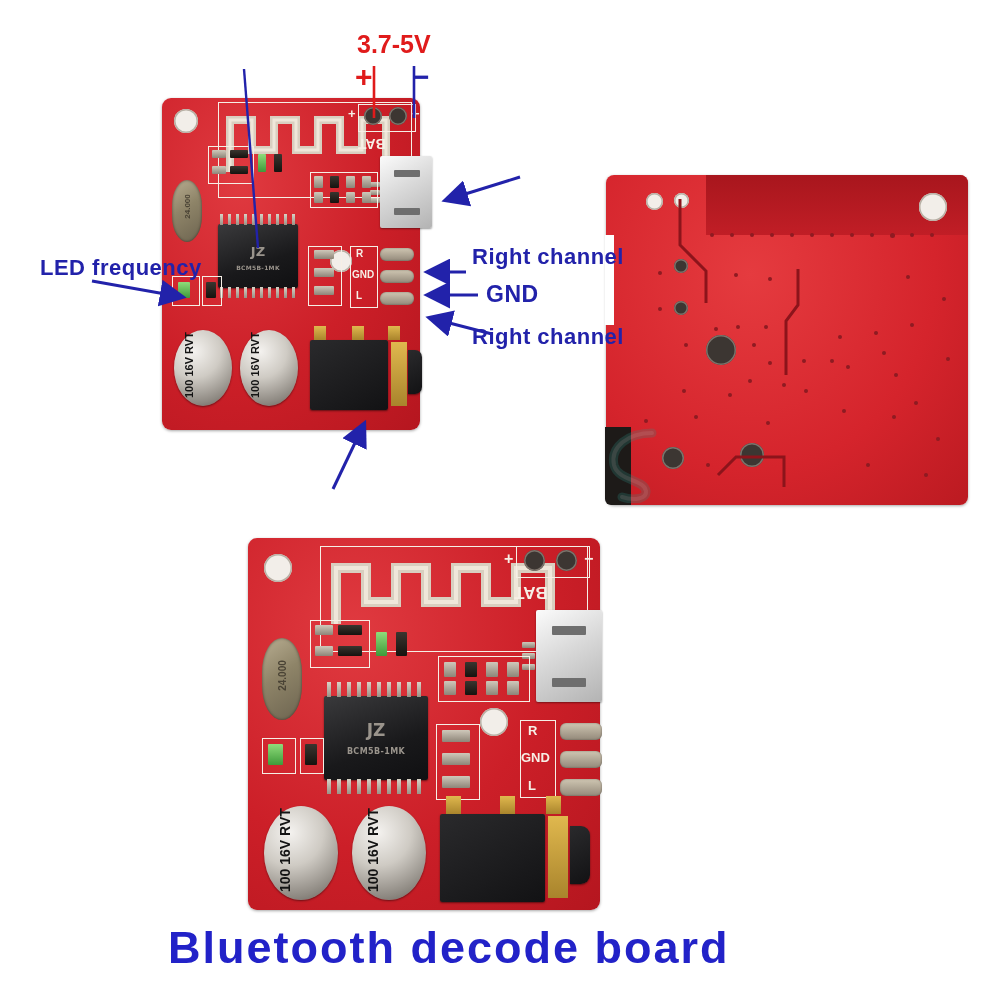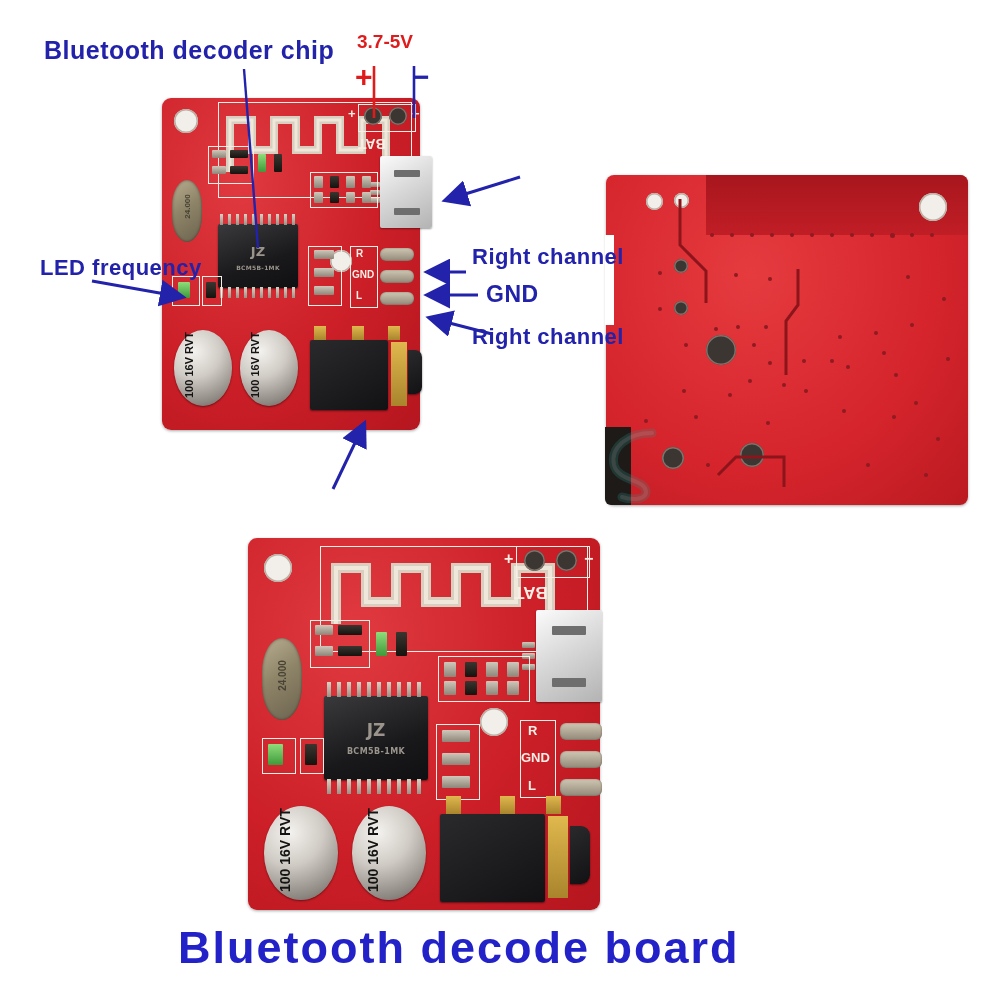--- a/index.html
+++ b/index.html
@@ -410,33 +410,32 @@
 
     <line x1="478" y1="295" x2="428" y2="295" stroke="#2222aa" stroke-width="3" marker-end="url(#ahB)"></line>
 
     <line x1="492" y1="334" x2="430" y2="318" stroke="#2222aa" stroke-width="3" marker-end="url(#ahB)"></line>
 
     <line x1="92" y1="281" x2="182" y2="297" stroke="#2222aa" stroke-width="3" marker-end="url(#ahB)"></line>
 
     <line x1="333" y1="489" x2="364" y2="424" stroke="#2222aa" stroke-width="3" marker-end="url(#ahB)"></line>
   </svg>
 
-  <div class="anno" style="left:44px;top:38px;font-size:25px;">Bluetooth decoder chip</div>
-
-  <div class="anno red" style="left:357px;top:32px;font-size:19px;letter-spacing:0;">3.7-5V</div>
+
+  <div class="anno red" style="left:357px;top:32px;font-size:25px;letter-spacing:0;">3.7-5V</div>
 
   <div class="anno red" style="left:355px;top:62px;font-size:30px;">+</div>
 
   <div class="anno" style="left:412px;top:62px;font-size:30px;">−</div>
 
 
   <div class="anno" style="left:472px;top:246px;font-size:22px;">Right channel</div>
 
   <div class="anno" style="left:486px;top:283px;font-size:23px;">GND</div>
 
   <div class="anno" style="left:472px;top:326px;font-size:22px;">Right channel</div>
 
   <div class="anno" style="left:40px;top:257px;font-size:22px;">LED frequency</div>
 
 
-  <div class="title-main" style="left:168px;top:925px;font-size:45px;margin-left:10px;">Bluetooth decode board</div>
+  <div class="title-main" style="left:168px;top:925px;font-size:45px;">Bluetooth decode board</div>
 
 </div>
 
 </body></html>

